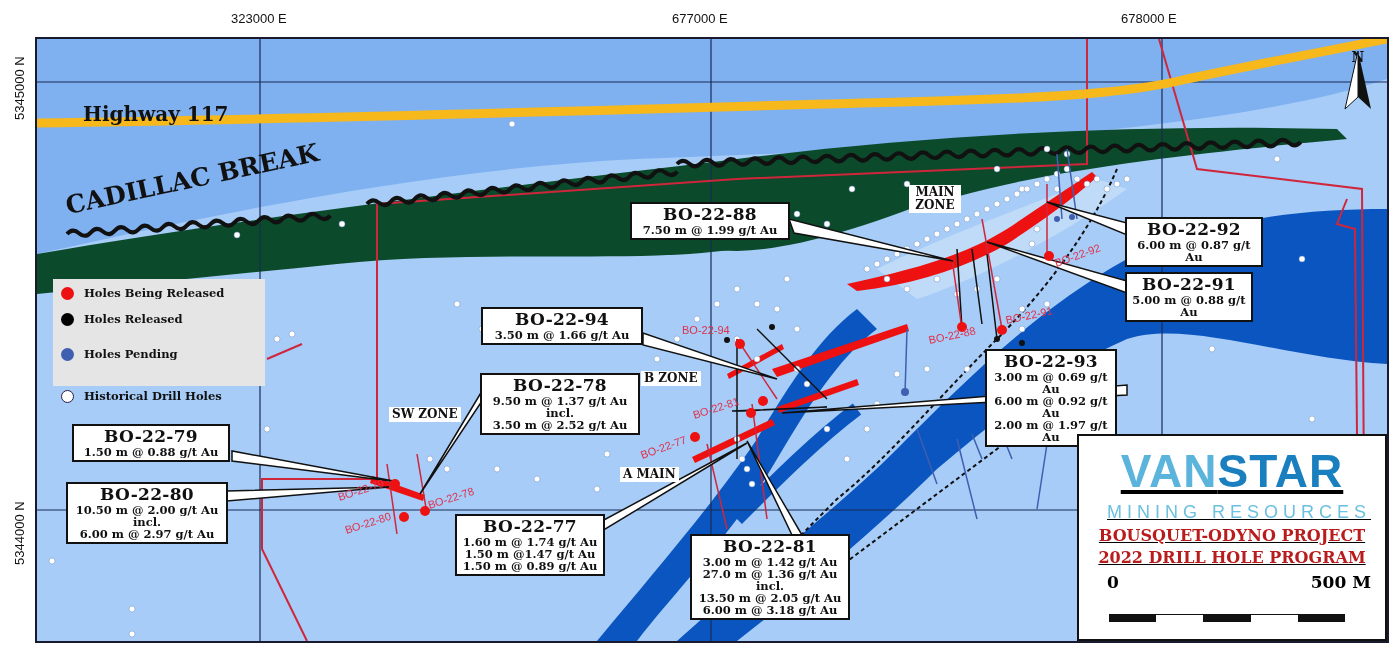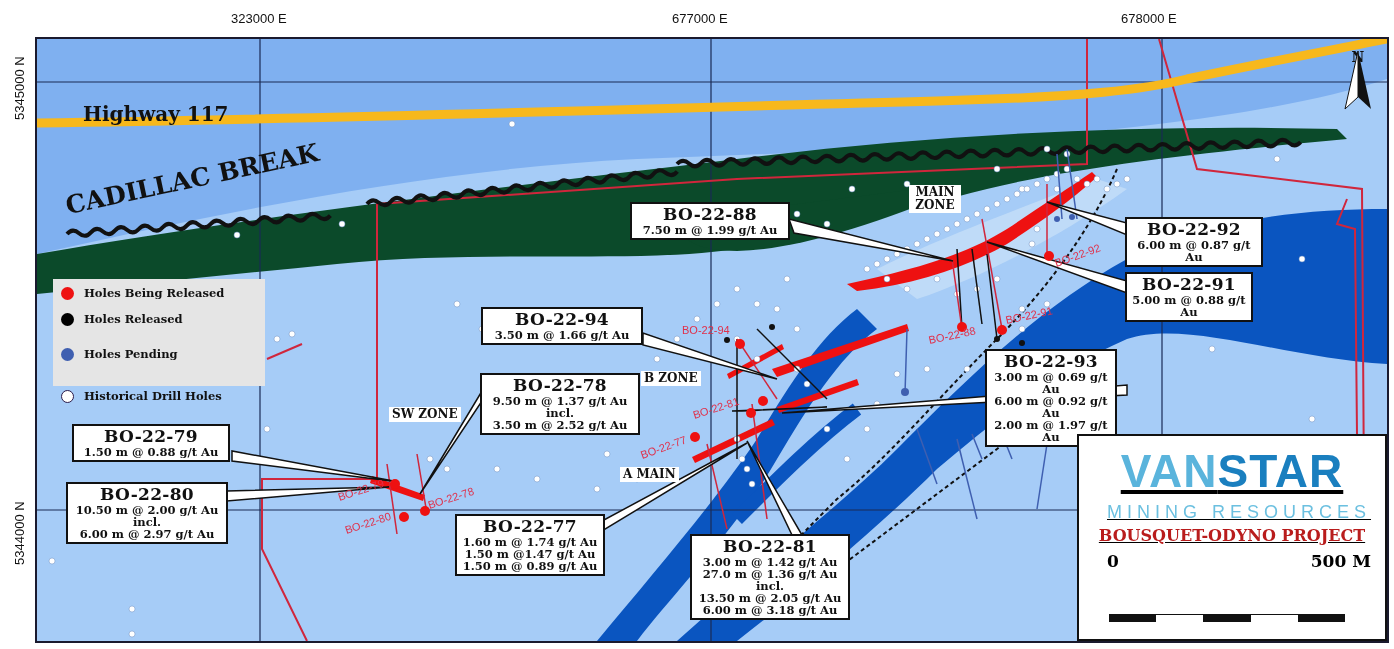--- a/index.html
+++ b/index.html
@@ -345,20 +345,21 @@
       <span>Historical Drill Holes</span>
     </div>
   </div>
 
   <div id="titleblock">
     <div class="logo">
       <span class="van">VAN</span><span class="star">STAR</span>
     </div>
     <div class="logo-sub">MINING RESOURCES</div>
     <div class="proj">BOUSQUET-ODYNO PROJECT</div>
+    <div class="proj">2022 DRILL HOLE PROGRAM</div>
     <div class="scale-row">
       <span style="position:absolute; left:28px;">0</span>
       <span style="position:absolute; right:14px;">500 M</span>
     </div>
     <div class="scale-bar">
       <div style="background:#111;"></div>
         <div style="background:#fff; border-top:1px solid #111;"></div>
         <div style="background:#111;"></div>
         <div style="background:#fff; border-top:1px solid #111;"></div>
         <div style="background:#111;"></div>

